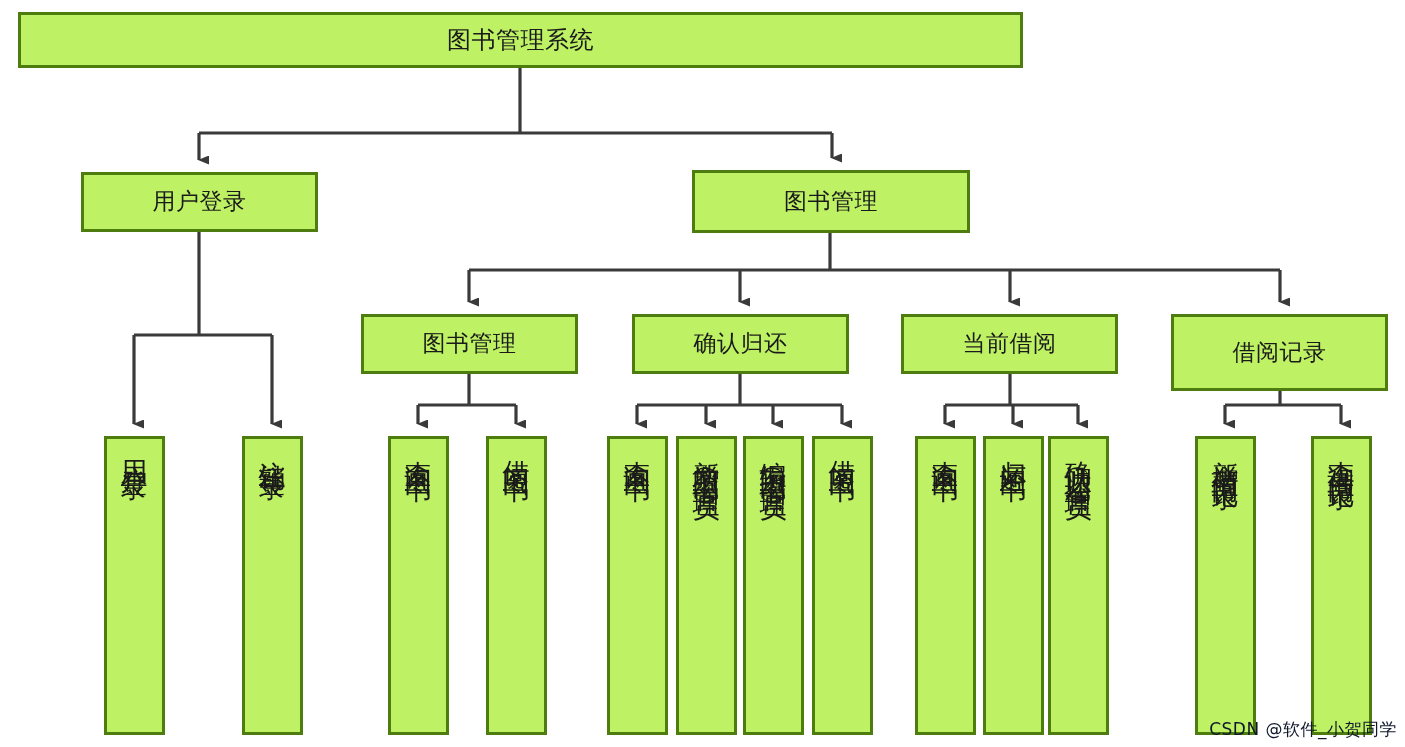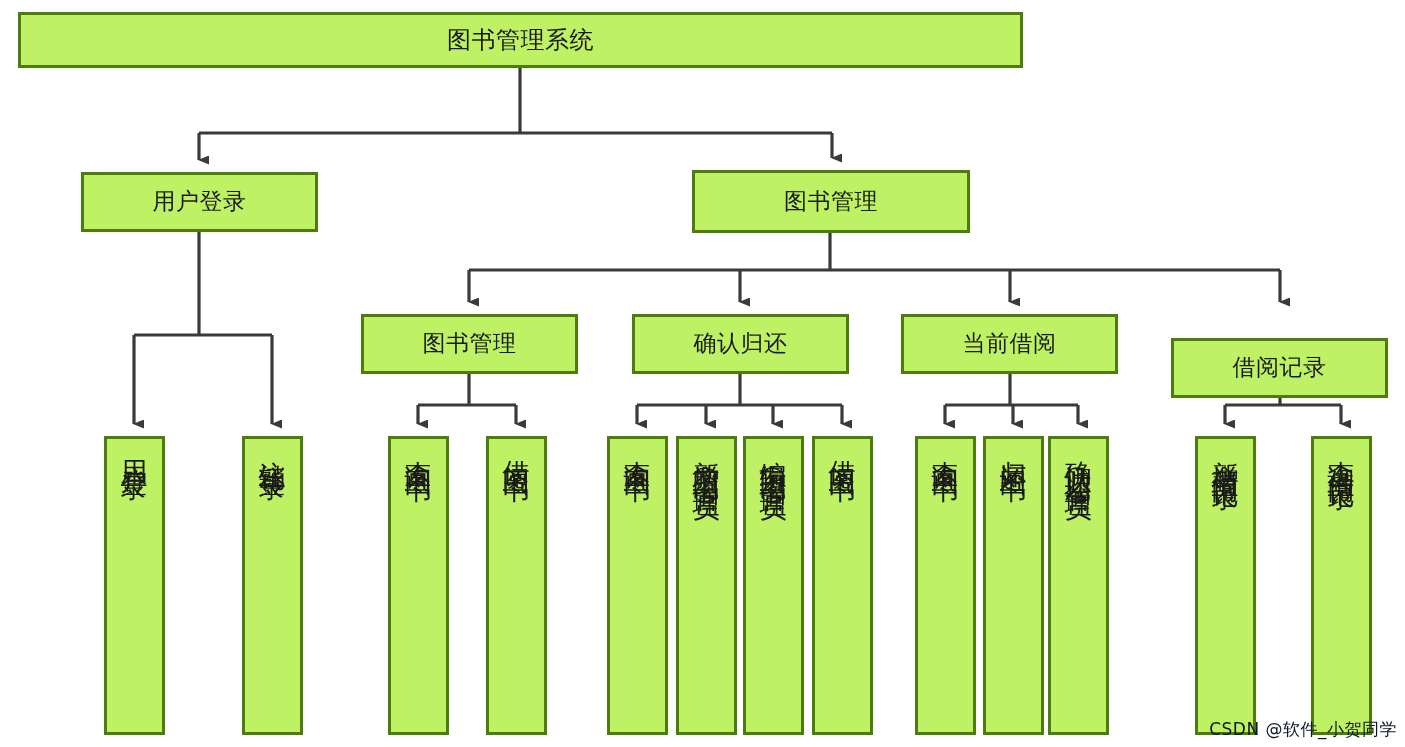--- a/index.html
+++ b/index.html
@@ -149,21 +149,21 @@
   </div>
 
   <div class="node horiz" style="left:632px; top:314px; width:217px; height:60px;">
     <span class="node-label">确认归还</span>
   </div>
 
   <div class="node horiz" style="left:901px; top:314px; width:217px; height:60px;">
     <span class="node-label">当前借阅</span>
   </div>
 
-  <div class="node horiz" style="left:1171px; top:314px; width:217px; height:60px;margin-top:24px;">
+  <div class="node horiz" style="left:1171px; top:314px; width:217px; height:77px;">
     <span class="node-label">借阅记录</span>
   </div>
 
   <div class="node vert" style="left:104px; top:436px; width:61px; height:299px;">
     <span class="node-label">用户登录</span>
   </div>
 
   <div class="node vert" style="left:242px; top:436px; width:61px; height:299px;">
     <span class="node-label">注销登录</span>
   </div>

